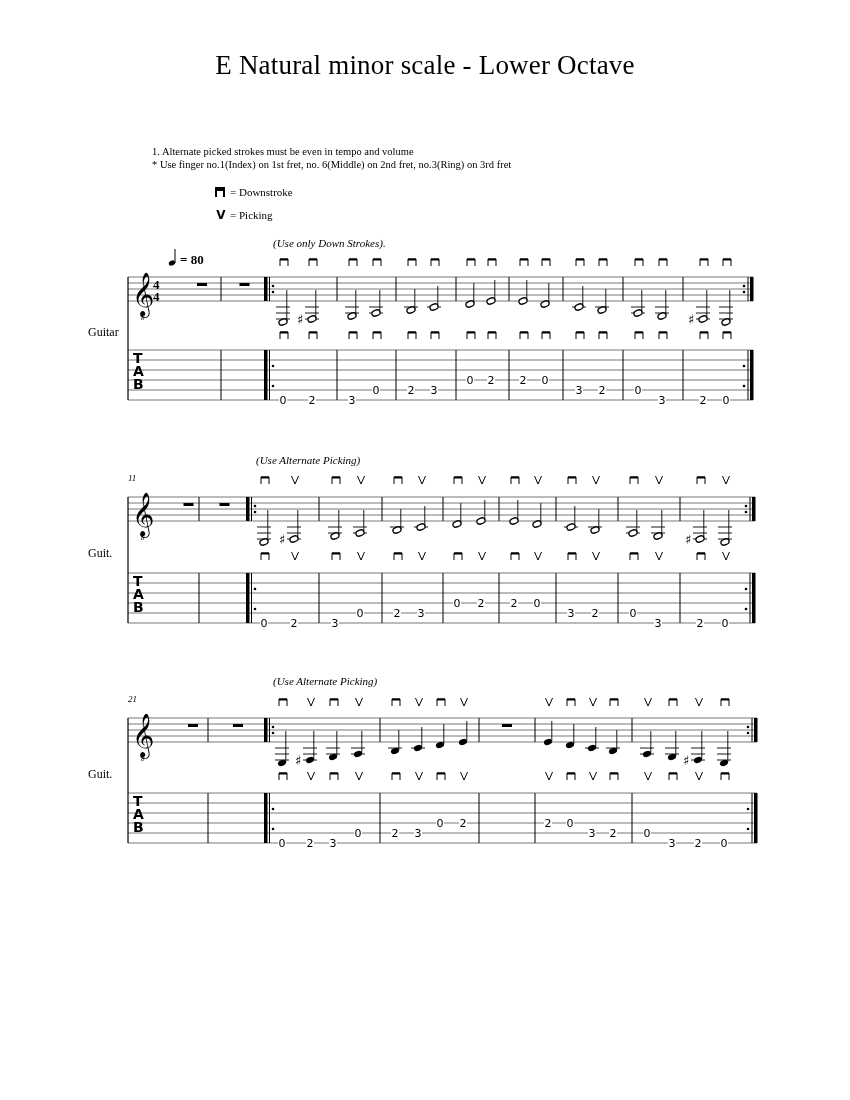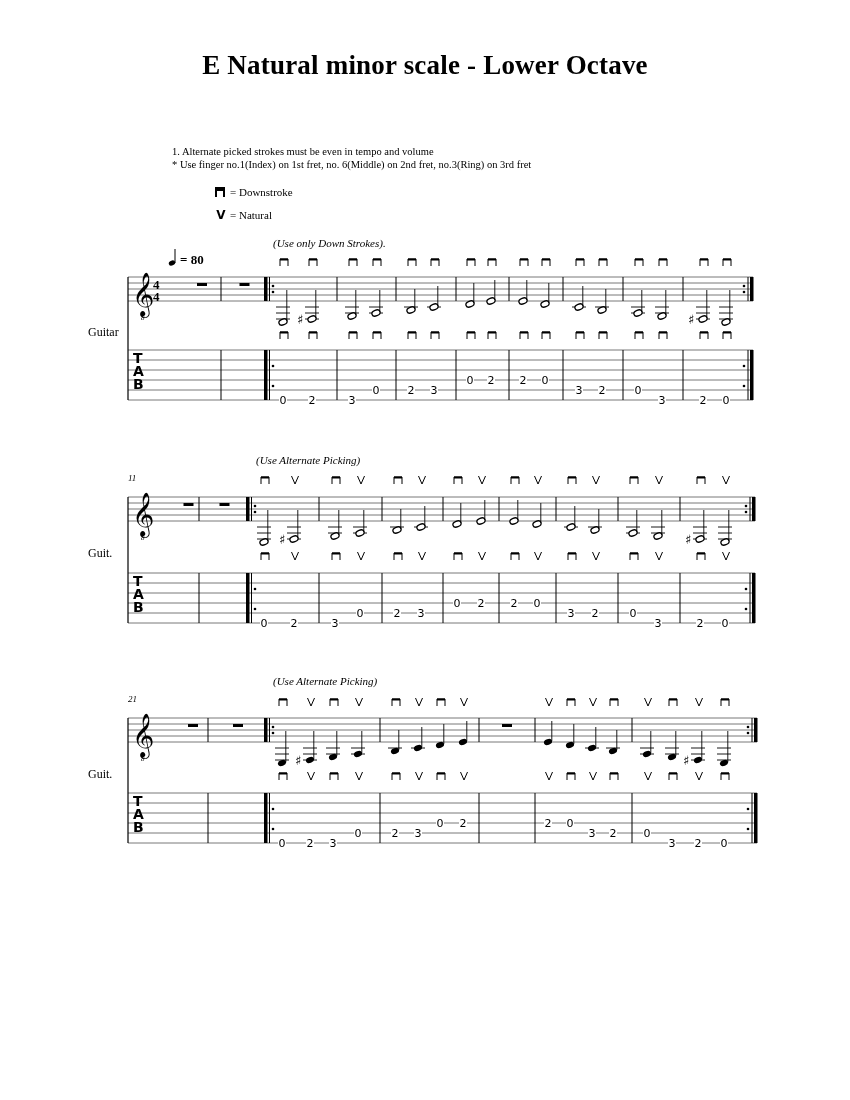--- a/index.html
+++ b/index.html
@@ -1,18 +1,18 @@
 <!DOCTYPE html>
 <html><head>
 <meta charset="utf-8">
 <style>
   html, body { margin: 0; padding: 0; background: #ffffff; }
   body { width: 850px; height: 1100px; position: relative; overflow: hidden; font-family: "DejaVu Serif", serif; color: #000; }
-  .title { position: absolute; top: 50px; left: 0; width: 850px; text-align: center; font-family: "Liberation Serif", "DejaVu Serif", serif; font-size: 27px; font-weight: bold; letter-spacing: 0.2px; }
-  .instr { position: absolute; left: 152px; font-family: "Liberation Serif", "DejaVu Serif", serif; font-size: 10.5px; margin-left: 20px; }
+  .title { position: absolute; top: 50px; left: 0; width: 850px; text-align: center; font-family: "Liberation Serif", "DejaVu Serif", serif; font-size: 27px; font-weight: normal; letter-spacing: 0.2px; }
+  .instr { position: absolute; left: 152px; font-family: "Liberation Serif", "DejaVu Serif", serif; font-size: 10.5px; }
   .legend { position: absolute; left: 215px; font-family: "Liberation Serif", "DejaVu Serif", serif; font-size: 11px; display: flex; align-items: center; gap: 3px; justify-content: space-between; }
   .legend .sym { display: inline-block; width: 12px; font-family: "DejaVu Sans", sans-serif; font-weight: bold; font-size: 12px; text-align: center; }
   .down-sym-box { display:inline-block; width: 10px; height: 10px; border: 2px solid #000; border-bottom: none; border-top-width: 4px; box-sizing: border-box; margin-right: 2px; }
   svg { position: absolute; left: 0; top: 0; }
   .txt-serif { font-family: "Liberation Serif", "DejaVu Serif", serif; }
   .txt-sans { font-family: "DejaVu Sans", sans-serif; }
 </style>
 </head>
 <body>
 
@@ -20,21 +20,21 @@
 
 <div class="instr" style="top:146px;">1. Alternate picked strokes must be even in tempo and volume</div>
 <div class="instr" style="top:159px;">* Use finger no.1(Index) on 1st fret, no. 6(Middle) on 2nd fret, no.3(Ring) on 3rd fret</div>
 
 <div class="legend" style="top:186px;">
   <span class="down-sym-box"></span>
   <span>= Downstroke</span>
 </div>
 <div class="legend" style="top:208px;">
   <span class="sym">V</span>
-  <span>= Natural</span>
+  <span>= Picking</span>
 </div>
 
 <svg id="score" width="850" height="1100" viewBox="0 0 850 1100">
     <g>
       <ellipse cx="172" cy="263" rx="3.3" ry="2.5" transform="rotate(-20 172 263)" fill="#000"></ellipse>
       <line x1="175" y1="263" x2="175" y2="249" stroke="#000" stroke-width="1"></line>
       <text x="180" y="264" font-size="13" font-weight="bold" class="txt-serif">= 80</text>
     </g>
     <g>
       <text x="88" y="335.5" font-size="12" class="txt-serif">Guitar</text>

